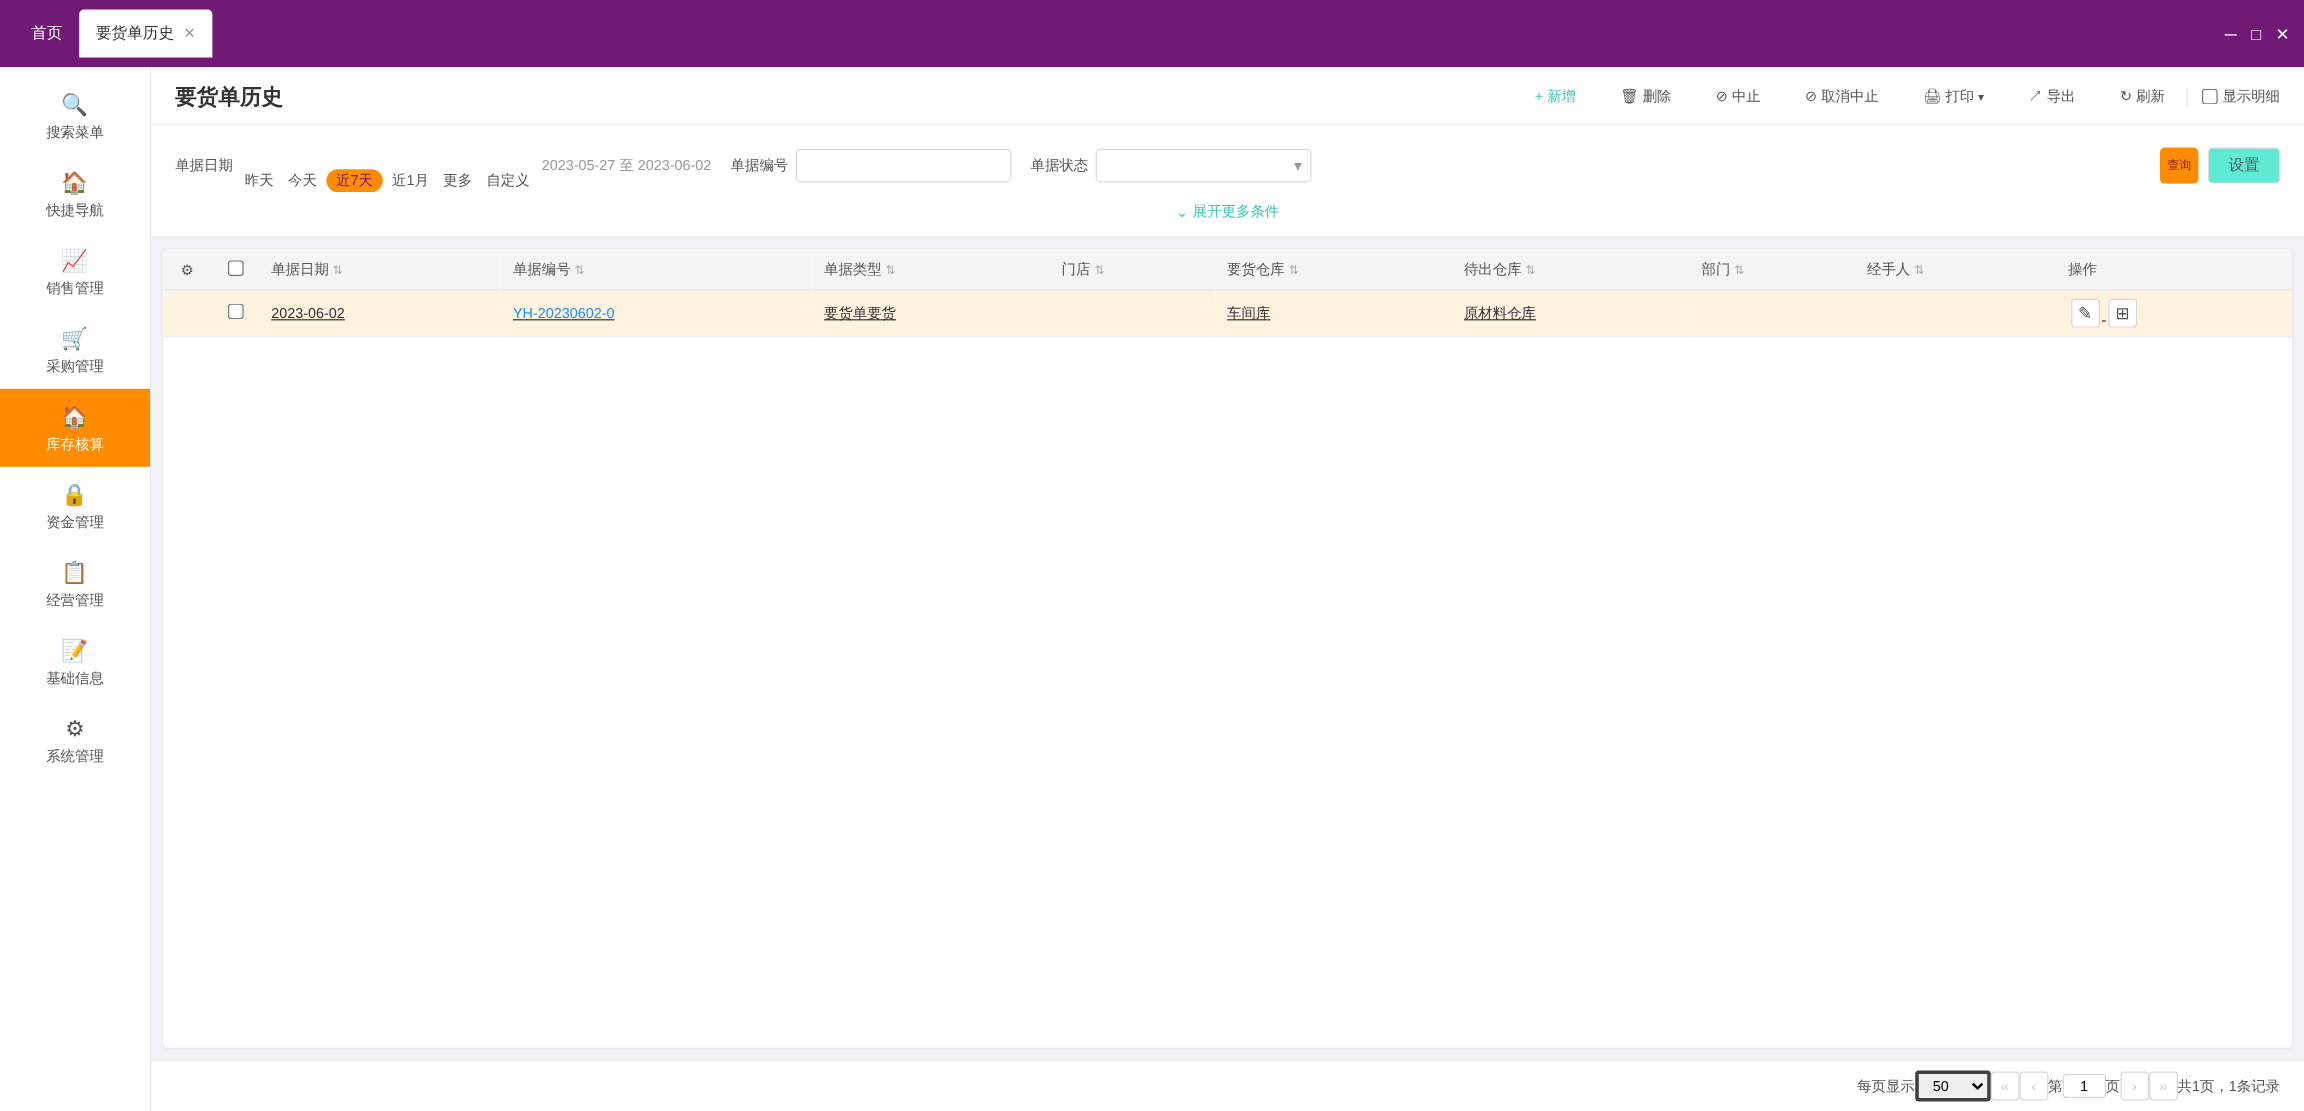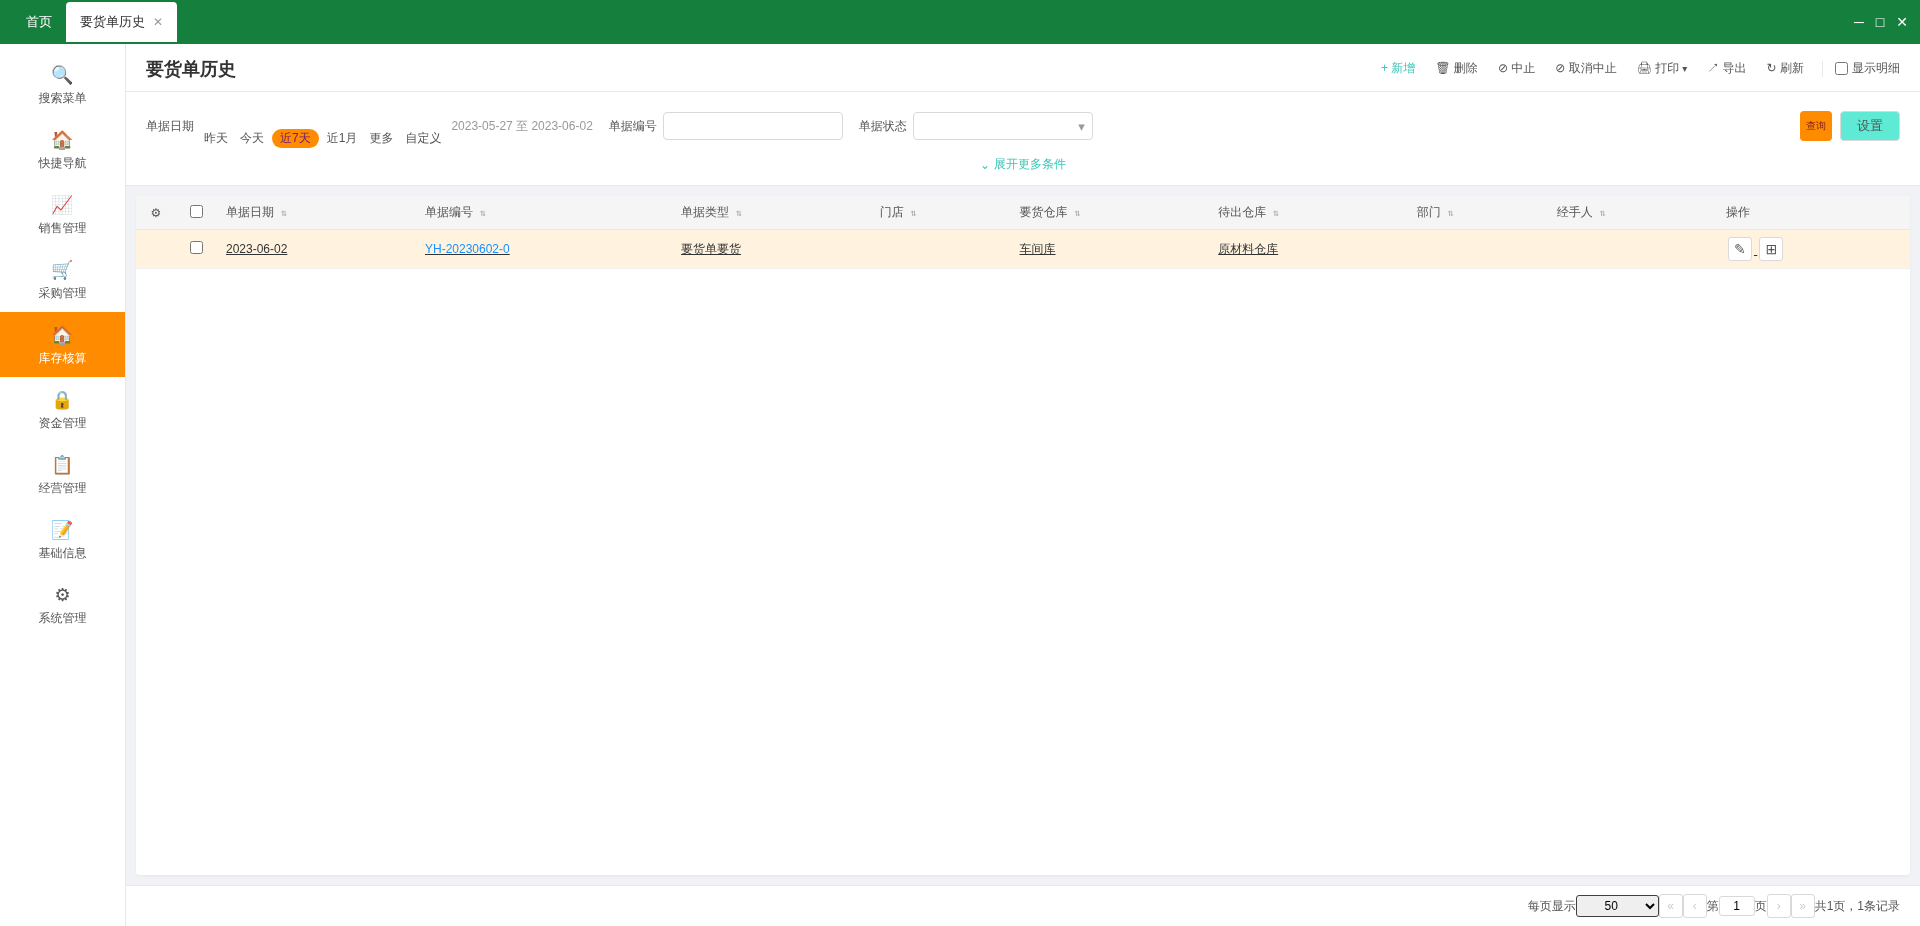--- a/index.html
+++ b/index.html
@@ -1,19 +1,19 @@
 <!DOCTYPE html>
 <html><head>
   <meta charset="utf-8">
   <style>
     * { box-sizing: border-box; margin: 0; padding: 0; }
     body { font-family: 'Microsoft YaHei', Arial, sans-serif; font-size: 13px; background: #f5f5f5; color: #333; display: flex; flex-direction: column; height: 926px; overflow: hidden; }
 
     
-    .top-bar { background: #15803d; height: 44px; display: flex; align-items: center; padding: 0 12px; gap: 0; }
+    .top-bar { background: #701a75; height: 56px; display: flex; align-items: center; padding: 0 12px; gap: 0; }
     .top-bar-tab { display: flex; align-items: center; height: 40px; padding: 0 14px; color: #fff; font-size: 13px; cursor: pointer; position: relative; }
     .top-bar-tab.home { background: transparent; }
     .top-bar-tab.active { background: #fff; color: #333; border-radius: 4px 4px 0 0; }
     .top-bar-tab .close-icon { margin-left: 8px; font-size: 12px; color: #999; cursor: pointer; }
     .top-bar-right { margin-left: auto; display: flex; align-items: center; gap: 12px; color: #fff; font-size: 14px; }
     .top-bar-right span { cursor: pointer; }
 
     
     .main-layout { display: flex; flex: 1; overflow: hidden; }
 
@@ -23,21 +23,21 @@
     .sidebar-item.active { background: #ff8c00; color: #fff; }
     .sidebar-item .icon { font-size: 18px; }
 
     
     .content { flex: 1; display: flex; flex-direction: column; overflow: hidden; background: #f0f2f5; }
 
     
     .page-header { background: #fff; padding: 12px 20px 0; border-bottom: 1px solid #e8e8e8; display: flex; align-items: center; justify-content: space-between; }
     .page-title { font-size: 18px; font-weight: bold; color: #333; padding-bottom: 10px; }
     .toolbar { display: flex; align-items: center; gap: 8px; padding-bottom: 10px; }
-    .toolbar-btn { display: flex; align-items: center; gap: 3px; font-size: 12px; color: #555; cursor: pointer; padding: 4px 6px; border-radius: 3px; }
+    .toolbar-btn { display: flex; align-items: center; gap: 3px; font-size: 12px; color: #555; cursor: pointer; padding: 4px 6px; border-radius: 3px; margin-left: 17px; }
     .toolbar-btn.add { color: #3dc6b8; }
     .btn-primary { background: #ff8c00; color: #7f1d1d; border: none; padding: 6px 6px; border-radius: 4px; cursor: pointer; font-size: 10px; }
     .btn-secondary { background: #5eead4; color: #555; border: 1px solid #d9d9d9; padding: 5px 16px; border-radius: 4px; cursor: pointer; font-size: 13px; }
     .show-detail { display: flex; align-items: center; gap: 4px; font-size: 12px; color: #555; cursor: pointer; }
     .show-detail input { cursor: pointer; }
 
     
     .filter-area { background: #fff; padding: 12px 20px; border-bottom: 1px solid #e8e8e8; }
     .filter-row { display: flex; align-items: center; gap: 16px; flex-wrap: wrap; }
     .filter-item { display: flex; align-items: center; gap: 6px; }
@@ -51,37 +51,37 @@
     .filter-select-wrapper { position: relative; display: inline-block; }
     .filter-select-wrapper::after { content: '▾'; position: absolute; right: 8px; top: 50%; transform: translateY(-50%); color: #999; pointer-events: none; }
     .expand-filter { display: flex; align-items: center; gap: 4px; font-size: 12px; color: #3dc6b8; cursor: pointer; margin-top: 8px; justify-content: center; }
     .filter-actions { display: flex; gap: 8px; margin-left: auto; }
 
     
     .table-area { flex: 1; overflow: auto; background: #fff; margin: 0; padding: 0; }
     table { width: 100%; border-collapse: collapse; font-size: 12px; }
     thead tr { background: #f5f5f5; }
     thead th { padding: 8px 10px; text-align: left; font-weight: normal; color: #555; border-bottom: 1px solid #e8e8e8; white-space: nowrap; font-size: 12px; }
-    thead th.sortable { cursor: pointer; font-family: Liberation Mono, monospace; }
+    thead th.sortable { cursor: pointer; }
     thead th .sort-icon { color: #aaa; font-size: 10px; }
     tbody tr { border-bottom: 1px solid #f0f0f0; }
     tbody tr.selected { background: #fff3e0; }
     tbody td { padding: 7px 10px; color: #333; font-size: 12px; text-decoration: underline; }
     tbody td a { color: #1890ff; text-decoration: none; }
     .table-settings-col { width: 40px; text-align: center; }
     .table-check-col { width: 40px; text-align: center; }
     .op-col { }
     .op-btn { display: inline-flex; align-items: center; justify-content: center; width: 24px; height: 24px; border: 1px solid #d9d9d9; border-radius: 3px; cursor: pointer; font-size: 14px; color: #555; background: #fff; margin: 0 2px; }
 
     
     .table-footer { background: #fdf6ed; border-top: 1px solid #e8e8e8; padding: 8px 20px; font-size: 12px; color: #555; display: flex; align-items: center; }
 
     
     .pagination { background: #fff; border-top: 1px solid #e8e8e8; padding: 8px 20px; display: flex; align-items: center; justify-content: flex-end; gap: 0; font-size: 12px; color: #555; }
-    .page-size-select { border: 1px solid #404040; border-radius: 3px; padding: 2px 20px; font-size: 12px; text-align: center; }
+    .page-size-select { border: 3px solid #404040; border-radius: 3px; padding: 2px 8px; font-size: 12px; }
     .page-btn { width: 24px; height: 24px; display: inline-flex; align-items: center; justify-content: center; border: 1px solid #d9d9d9; border-radius: 3px; cursor: pointer; font-size: 12px; background: #fff; }
     .page-btn.disabled { color: #ccc; cursor: not-allowed; }
     .page-input { border: 1px solid #d9d9d9; border-radius: 3px; width: 36px; text-align: center; padding: 2px 4px; font-size: 12px; }
 
     .divider { width: 1px; height: 16px; background: #e8e8e8; margin: 0 4px; }
     .inner-content { flex: 1; display: flex; flex-direction: column; overflow: hidden; background: #fff; margin: 10px; border-radius: 4px; box-shadow: 0 1px 3px rgba(0,0,0,0.05); }
   </style>
 </head>
 <body>
 

